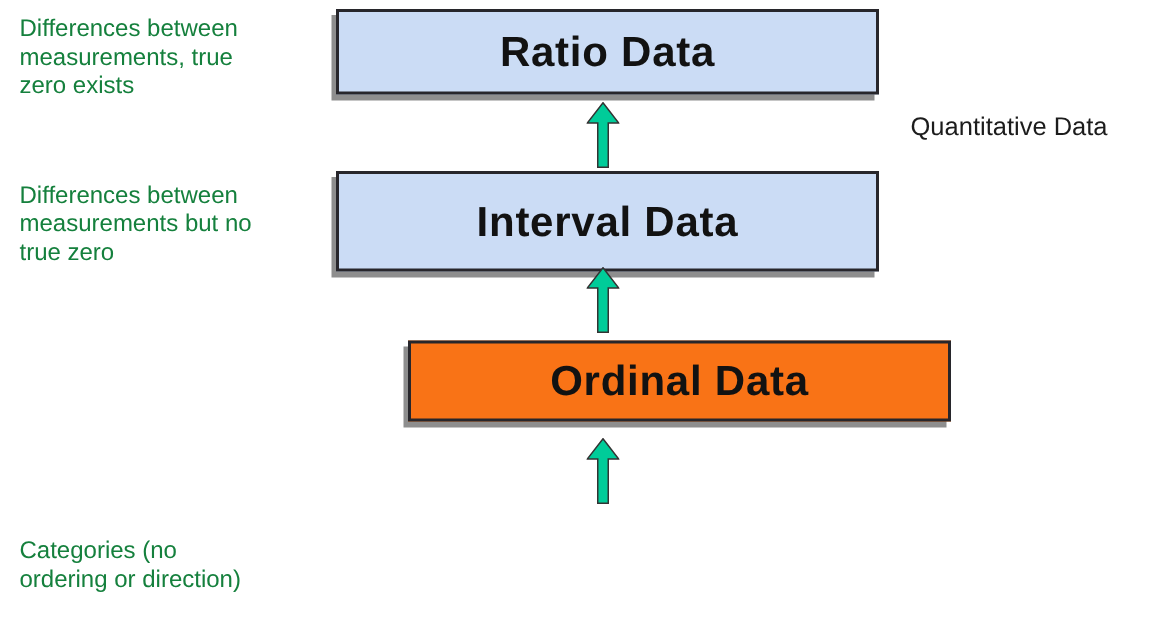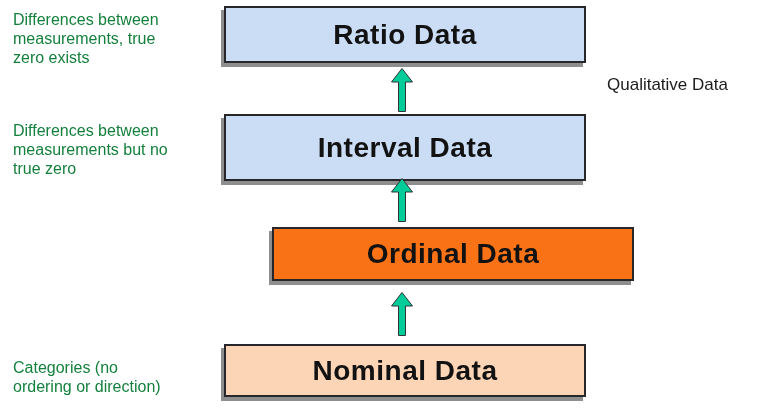--- a/index.html
+++ b/index.html
@@ -56,29 +56,26 @@
   </div>
 
   <div class="level-box" style="top: 114px; height: 67px; background-color: rgb(203, 220, 245);">
     <span class="level-label">Interval Data</span>
   </div>
 
   <div class="level-box" style="top: 227px; height: 54px; background-color: #f97316; margin-left: 48px;">
     <span class="level-label">Ordinal Data</span>
   </div>
 
-  <div class="level-box" style="top: 344px; height: 53px; background-color: rgb(251, 213, 181);">
-    <span class="level-label">Nominal Data</span>
-  </div>
 
   <svg class="arrow" style="top:68px" viewBox="0 0 22 44">
     <polygon points="11,0.5 21.5,14 14.5,14 14.5,43.5 7.5,43.5 7.5,14 0.5,14" stroke="#333333" stroke-width="1" fill="#00CC99"></polygon>
   </svg>
   <svg class="arrow" style="top:178px" viewBox="0 0 22 44">
     <polygon points="11,0.5 21.5,14 14.5,14 14.5,43.5 7.5,43.5 7.5,14 0.5,14" stroke="#333333" stroke-width="1" fill="#00CC99"></polygon>
   </svg>
   <svg class="arrow" style="top:292px" viewBox="0 0 22 44">
     <polygon points="11,0.5 21.5,14 14.5,14 14.5,43.5 7.5,43.5 7.5,14 0.5,14" stroke="#333333" stroke-width="1" fill="#00CC99"></polygon>
   </svg>
 
-  <div class="side-label" style="top:75px">Qualitative Data</div>
+  <div class="side-label" style="top:75px">Quantitative Data</div>
 
 </div>
 
 </body></html>

